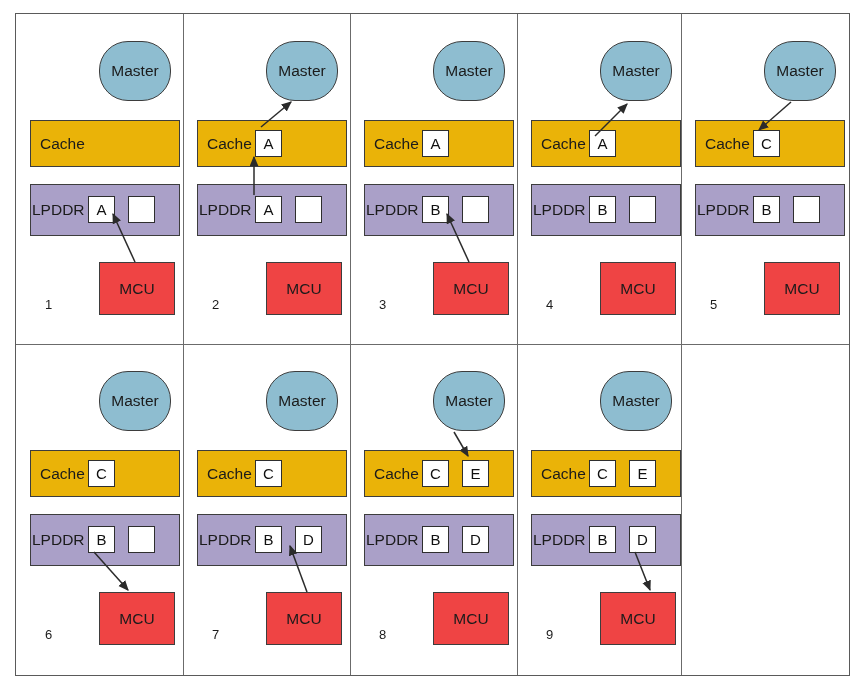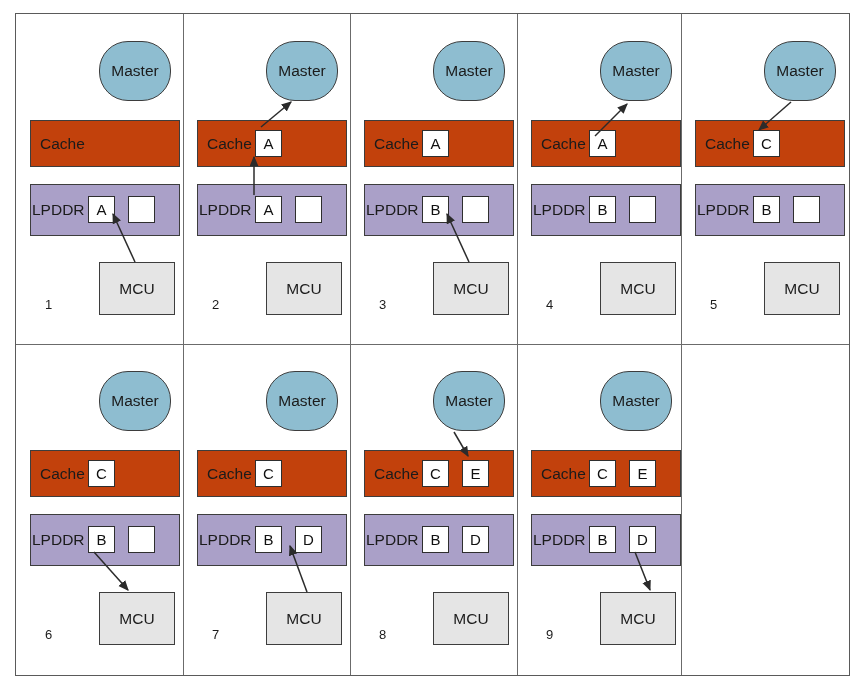--- a/index.html
+++ b/index.html
@@ -23,29 +23,29 @@
     border:1.4px solid #3d3d3d;
     display:flex;align-items:center;
     font-size:15.5px;color:#1b1b1b;
   }
   .blk.master{
     width:72px;height:60px;left:83px;top:27px;
     background:#8ebdd0;justify-content:center;border-radius:29px;
   }
   .blk.cache{
     width:150px;height:47px;left:14px;top:106px;
-    background:#c2410c;padding-left:9px;
+    background:#eab308;padding-left:9px;
   }
   .blk.lpddr{
     width:150px;height:52px;left:14px;top:170px;
     background:#aaa0c8;padding-left:1px;
   }
   .blk.mcu{
     width:76px;height:53px;left:83px;top:248px;
-    background:#e5e5e5;justify-content:center;
+    background:#ef4444;justify-content:center;
   }
   .blk-label{white-space:nowrap;}
 
   
   .slot{
     position:absolute;width:27px;height:27px;box-sizing:border-box;
     border:1.5px solid #2e2e2e;background:#ffffff;
     display:flex;align-items:center;justify-content:center;
     font-size:15px;color:#101010;
   }

